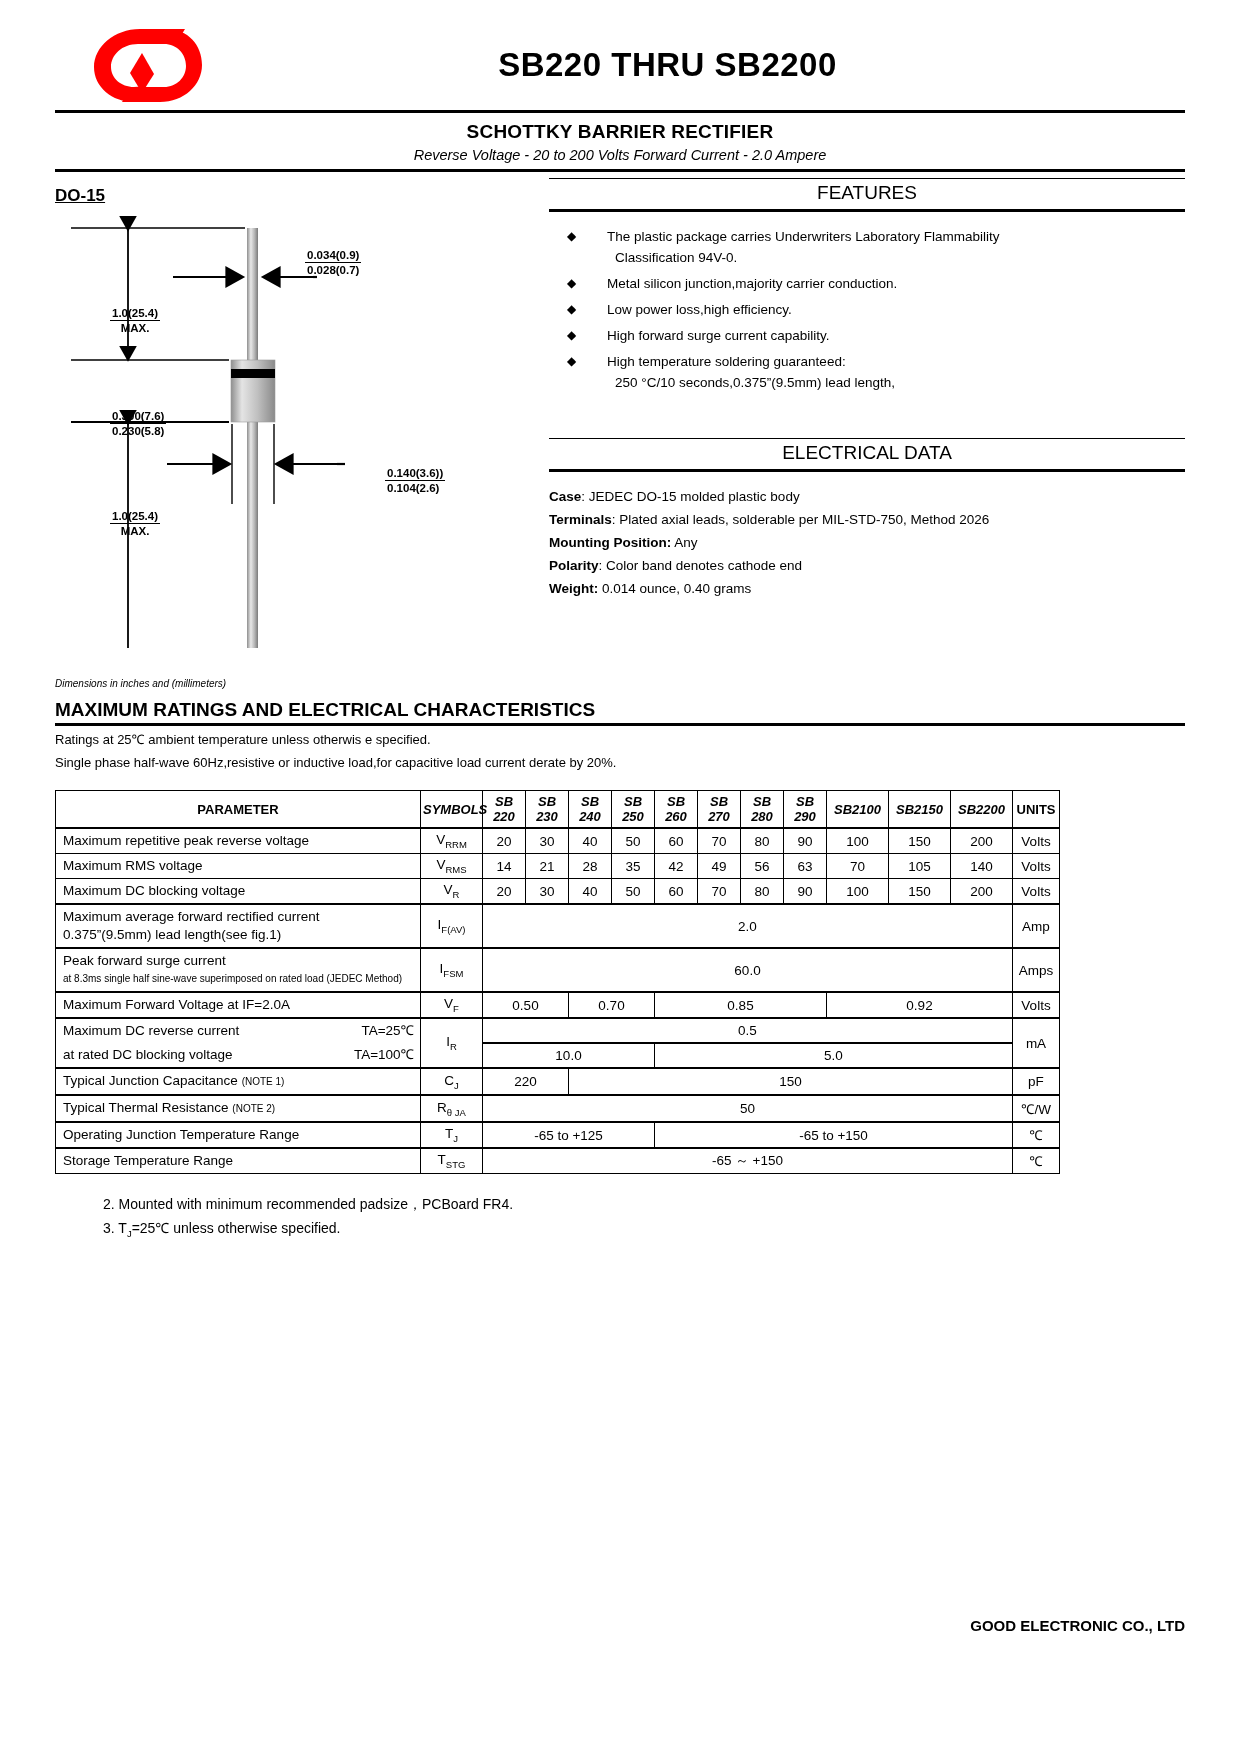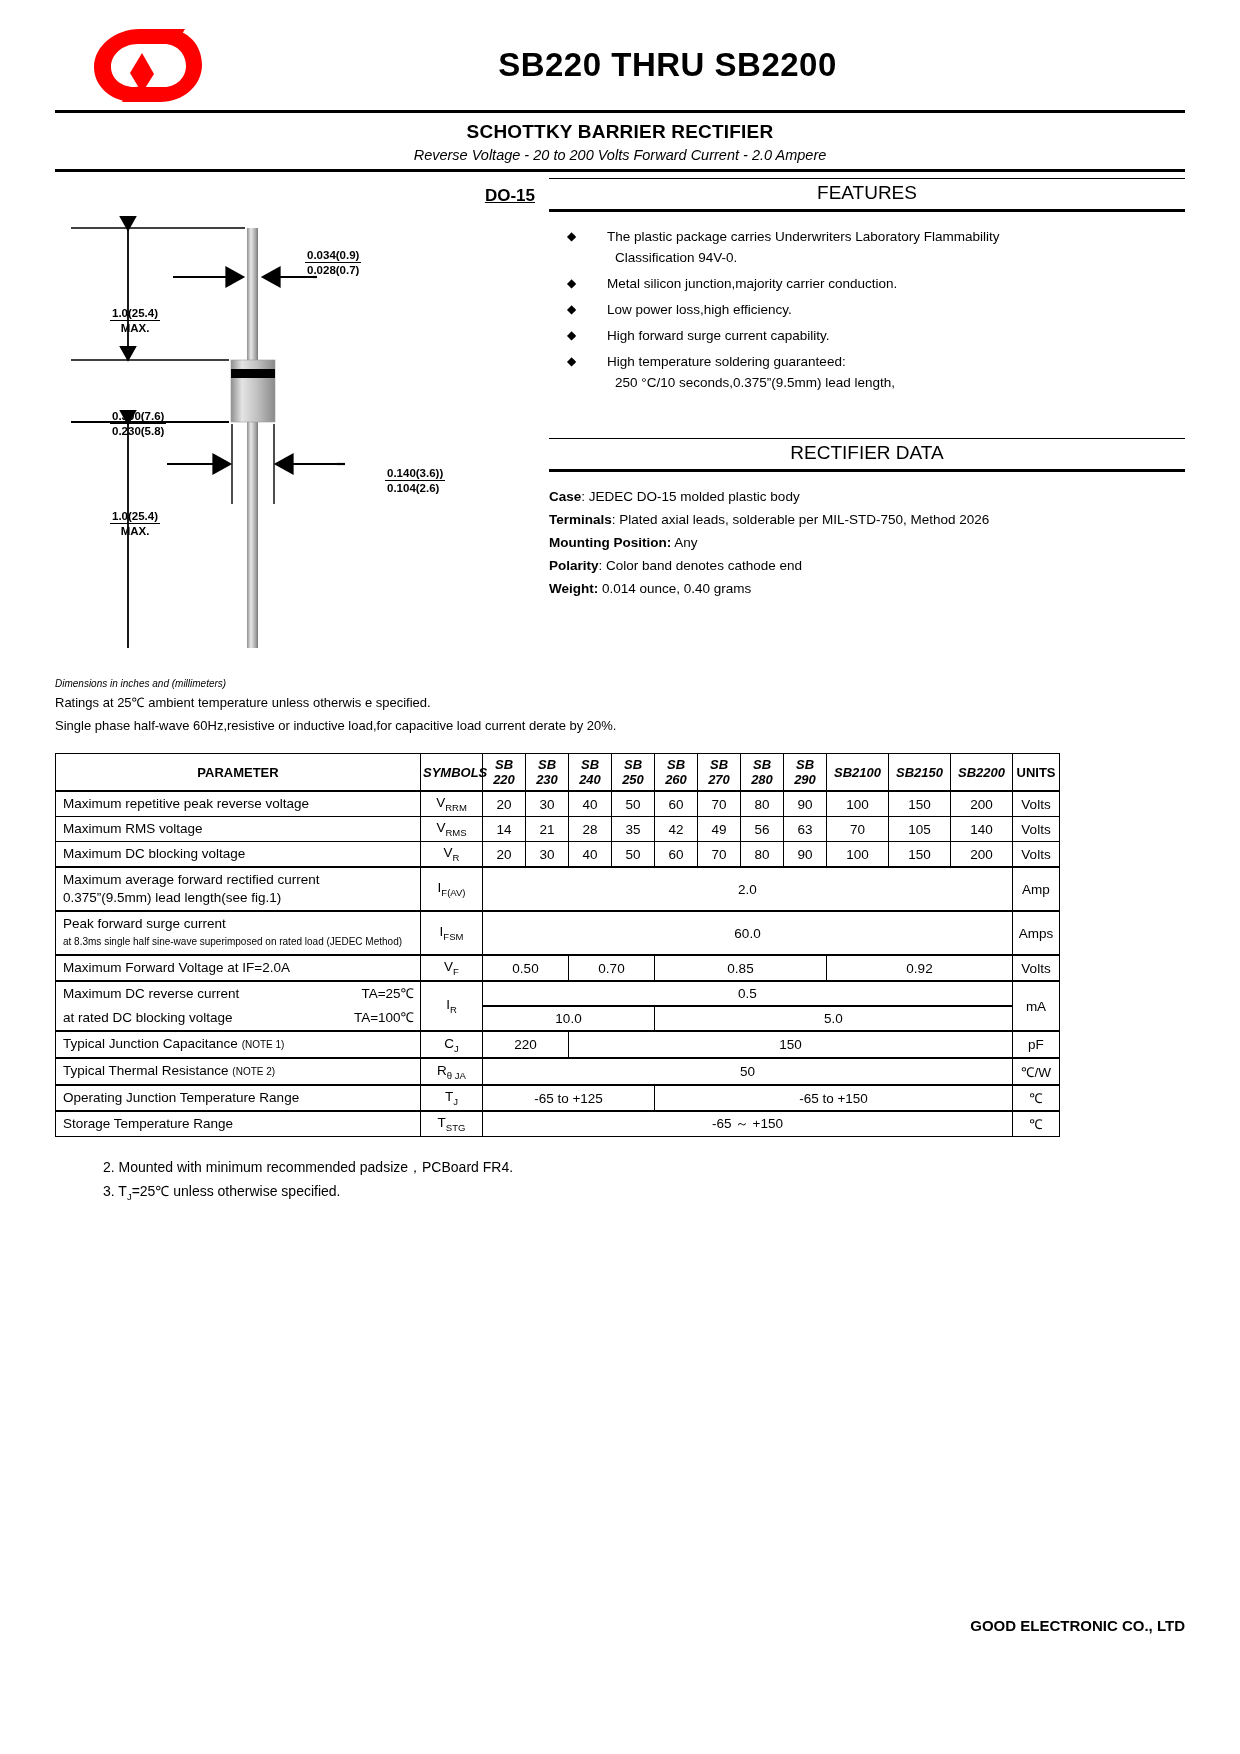--- a/index.html
+++ b/index.html
@@ -25,21 +25,21 @@
 
   .subtitle { text-align:center; font-size:19px; font-weight:bold; margin:8px 0 4px; letter-spacing:0.2px; }
   .subtitle2 { text-align:center; font-size:14.5px; font-style:italic; margin-bottom:6px; }
 
   
   .cols { display:flex; margin-top:6px; }
   .col-left  { width:480px; position:relative; }
   .col-right { flex:1; padding-left:14px; }
 
   .do15 {
-    text-align:right; font-size:17px; font-weight:bold;
+    text-align:left; font-size:17px; font-weight:bold;
     text-decoration:underline; margin-top:8px;
   }
 
   .sec-head {
     text-align:center; font-size:19px; padding:3px 0 5px;
     border-top:1.5px solid #000; border-bottom:3px solid #000;
   }
   .sec-head.mech { margin-top:0; }
 
   ul.features { list-style:none; margin:14px 0 0; padding:0 0 0 18px; }
@@ -218,21 +218,21 @@
         </li>
         <li>
           <span class="bullet">◆</span>
           <span>High temperature soldering guaranteed:</span>
           <span class="sub">250 °C/10 seconds,0.375”(9.5mm) lead length,</span>
         </li>
       </ul>
 
       <div style="height:40px;"></div>
 
-      <div class="sec-head mech">RECTIFIER DATA</div>
+      <div class="sec-head mech">ELECTRICAL DATA</div>
 
       <div class="mech-block">
         <div>
           <b>Case</b><span>: </span><span>JEDEC DO-15 molded plastic body</span>
         </div>
         <div>
           <b>Terminals</b><span>: </span><span>Plated axial leads, solderable per MIL-STD-750, Method 2026</span>
         </div>
         <div>
           <b>Mounting Position:</b><span> </span><span>Any</span>
@@ -241,20 +241,21 @@
           <b>Polarity</b><span>: </span><span>Color band denotes cathode end</span>
         </div>
         <div>
           <b>Weight:</b><span> </span><span>0.014 ounce, 0.40 grams</span>
         </div>
       </div>
 
     </div>
   </div>
 
+  <div class="ratings-title">MAXIMUM RATINGS AND ELECTRICAL CHARACTERISTICS</div>
   <div class="ratings-sub">Ratings at 25℃ ambient temperature unless otherwis e specified.</div>
   <div class="ratings-sub">Single phase half-wave 60Hz,resistive or inductive load,for capacitive load current derate by 20%.</div>
 
   <table class="main">
     <colgroup>
       <col style="width:365px">
       <col style="width:62px">
       <col style="width:43px">
         <col style="width:43px">
         <col style="width:43px">

